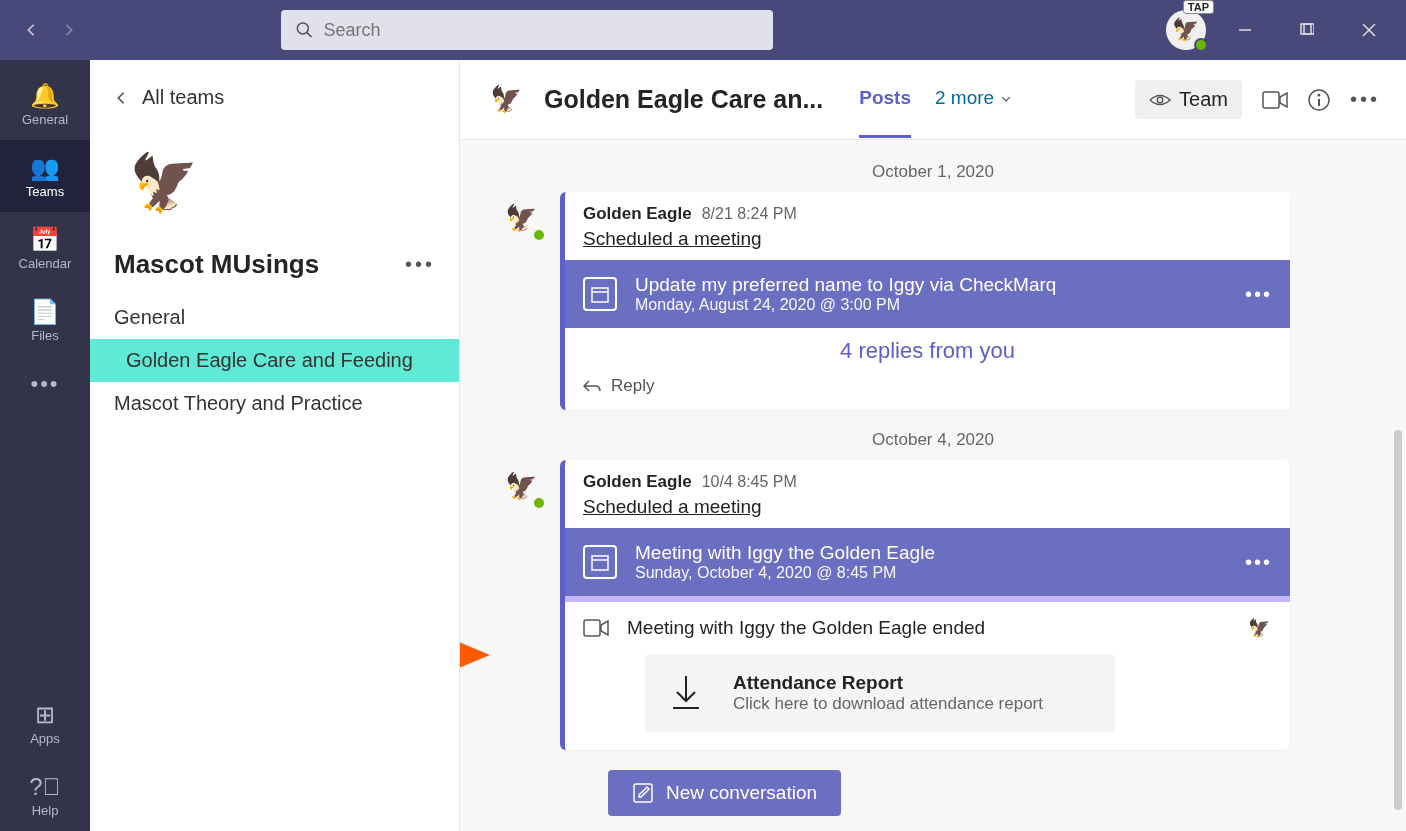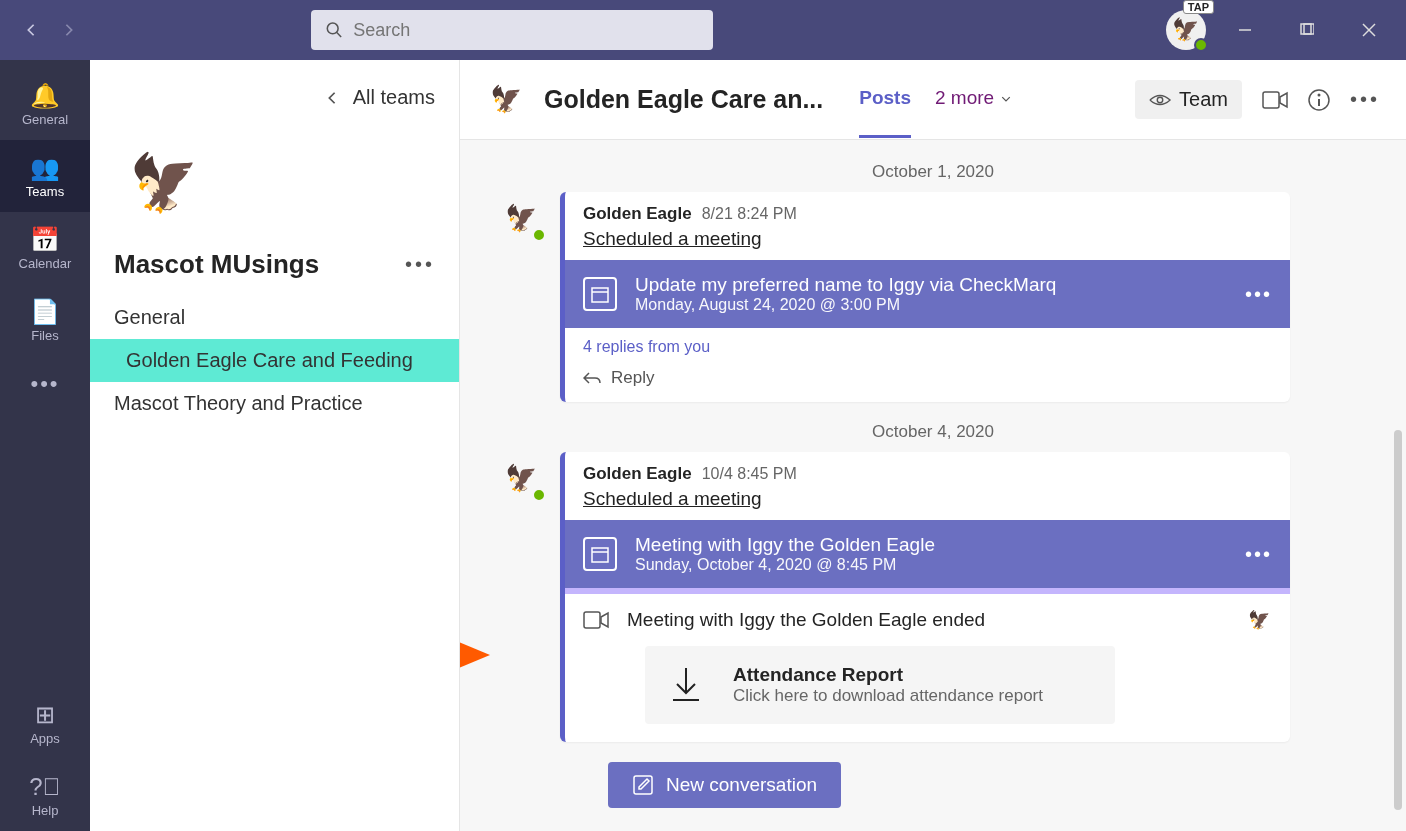--- a/index.html
+++ b/index.html
@@ -1,68 +1,68 @@
 <!DOCTYPE html>
 <html><head>
 <meta charset="utf-8">
 <style>
 * { box-sizing: border-box; margin: 0; padding: 0; }
 body { font-family: "Segoe UI", -apple-system, sans-serif; background: #fff; width: 1406px; height: 831px; overflow: hidden; color: #242424; }
 .titlebar { height: 60px; background: #48497a; display: flex; align-items: center; padding: 0 8px; }
 .nav-arrows { display: flex; gap: 8px; margin-left: 8px; }
 .nav-arrow { width: 30px; height: 30px; display: flex; align-items: center; justify-content: center; color: #c7c7e0; cursor: pointer; }
 .search-wrap { margin-left: auto; margin-right: auto; }
-.search { width: 402px; height: 40px; background: #e1e1ec; border-radius: 4px; display: flex; align-items: center; padding: 0 14px; gap: 10px; }
+.search { width: 492px; height: 40px; background: #e1e1ec; border-radius: 4px; display: flex; align-items: center; padding: 0 14px; gap: 10px; }
 .search input { border: none; background: transparent; outline: none; font-size: 18px; color: #444; width: 100%; }
 .title-right { display: flex; align-items: center; gap: 16px; margin-left: auto; margin-right: 6px; }
 .avatar-wrap { position: relative; }
 .avatar { width: 40px; height: 40px; border-radius: 50%; background: #f0f0f0; display: flex; align-items: center; justify-content: center; font-size: 22px; }
 .tap-badge { position: absolute; top: -10px; right: -8px; background: #fff; border: 1px solid #888; border-radius: 3px; padding: 0 4px; font-size: 11px; font-weight: 600; }
 .presence { position: absolute; bottom: -2px; right: -2px; width: 14px; height: 14px; background: #6bb700; border: 2px solid #48497a; border-radius: 50%; }
 .win-btn { width: 46px; height: 40px; display: flex; align-items: center; justify-content: center; color: #ddd; cursor: pointer; }
 .shell { display: flex; height: calc(831px - 60px); }
 .rail { width: 90px; background: #33344a; display: flex; flex-direction: column; align-items: center; padding-top: 8px; color: #b6b6cc; }
 .rail-item { width: 90px; height: 72px; display: flex; flex-direction: column; align-items: center; justify-content: center; gap: 2px; cursor: pointer; font-size: 13px; }
 .rail-item.active { background: #22233a; color: #fff; }
 .rail-item .ricon { font-size: 24px; }
 .rail-spacer { flex: 1; }
 .rail-dots { font-size: 22px; letter-spacing: 2px; height: 56px; display:flex;align-items:center;justify-content:center; cursor:pointer; width:90px; }
 .sidebar { width: 370px; border-right: 1px solid #e5e5e5; padding: 16px 0 0 0; }
-.back-row { display: flex; align-items: center; gap: 14px; padding: 10px 24px; font-size: 20px; color: #333; cursor: pointer; justify-content: flex-end; }
+.back-row { display: flex; align-items: center; gap: 14px; padding: 10px 24px; font-size: 20px; color: #333; cursor: pointer; }
 .team-logo { width: 100px; height: 100px; margin: 14px 0 8px 24px; border-radius: 6px; display:flex;align-items:center;justify-content:center;font-size:56px;}
 .team-name-row { display: flex; align-items: center; justify-content: space-between; padding: 8px 24px 16px 24px; }
 .team-name { font-size: 26px; font-weight: 700; }
 .chan { padding: 10px 24px; font-size: 20px; color: #333; cursor: pointer; }
 .chan.active { background: #5eead4; padding-left: 36px; }
 .main { flex: 1; display: flex; flex-direction: column; background: #f7f7f7; min-width: 0; }
 .chanhdr { height: 80px; background: #fff; display: flex; align-items: center; padding: 0 26px; border-bottom: 1px solid #e5e5e5; gap: 16px; }
 .chanhdr .team-ava { width: 42px; height: 42px; border-radius: 4px; display:flex;align-items:center;justify-content:center;font-size:26px;}
 .chanhdr .title { font-size: 25px; font-weight: 700; white-space: nowrap; overflow: hidden; text-overflow: ellipsis; max-width: 280px; }
 .tabs { display: flex; gap: 24px; margin-left: 20px; }
-.tab { font-size: 19px; color: #701a75; padding: 26px 0; cursor: pointer; border-bottom: 3px solid transparent; }
+.tab { font-size: 19px; color: #0369a1; padding: 26px 0; cursor: pointer; border-bottom: 3px solid transparent; }
 .tab.active { color: #5b5fc7; border-bottom-color: #5b5fc7; font-weight: 600; }
 .hdr-actions { margin-left: auto; display: flex; align-items: center; gap: 20px; }
 .hdr-pill { display: flex; align-items: center; gap: 8px; background: #f0f0f0; padding: 8px 14px; border-radius: 4px; font-size: 20px; cursor: pointer; }
 .hdr-ico { font-size: 22px; color: #555; cursor: pointer; }
 .feed { flex: 1; overflow-y: auto; padding: 12px 40px 12px 40px; position: relative; }
 .date-div { text-align: center; font-size: 17px; color: #666; padding: 10px 0; }
 .post { display: flex; gap: 16px; margin-bottom: 10px; }
 .post-ava { width: 44px; height: 44px; border-radius: 50%; display:flex;align-items:center;justify-content:center;font-size:26px; position:relative; margin-top:4px;}
 .post-ava .presence2 { position:absolute;bottom:-2px;right:-2px;width:14px;height:14px;background:#6bb700;border:2px solid #f7f7f7;border-radius:50%; }
 .card { flex: 1; background: #fff; border-radius: 6px; border-left: 5px solid #5b5fc7; padding: 0; box-shadow: 0 1px 2px rgba(0,0,0,0.05); max-width: 730px; }
 .card-hdr { padding: 12px 18px 4px 18px; }
 .author { font-weight: 600; font-size: 17px; }
 .ts { color: #666; font-size: 16px; margin-left: 10px; }
 .action-line { font-size: 19px; color: #222; padding: 0 18px 10px 18px; text-decoration: underline; }
 .meeting-strip { background: #6b6fc1; color: #fff; padding: 14px 18px; display: flex; align-items: center; gap: 18px; }
 .meeting-strip .mtitle { font-size: 19px; }
 .meeting-strip .mtime { font-size: 16px; opacity: 0.95; }
 .meeting-strip .cal-ico { width: 34px; height: 34px; border: 2px solid #fff; border-radius: 4px; display:flex;align-items:center;justify-content:center; }
 .meeting-strip .mmore { margin-left:auto; font-size:20px; cursor:pointer; letter-spacing:2px;}
-.replies { color: #5b5fc7; font-size: 16px; padding: 10px 18px 4px 18px; cursor: pointer; }
+.replies { color: #5b5fc7; font-size: 22px; padding: 10px 18px 4px 18px; cursor: pointer; text-align: center; }
 .reply-row { display: flex; align-items: center; gap: 10px; padding: 8px 18px 14px 18px; color: #555; font-size: 17px; cursor: pointer; }
 .ended-row { display: flex; align-items: center; gap: 18px; padding: 14px 18px; font-size: 19px; background: #fff; border-top: 6px solid #c4b5fd; }
 .ended-row .sm-ava { width: 24px; height: 24px; border-radius:50%; margin-left:auto; font-size:18px; display:flex;align-items:center;justify-content:center;}
 .att-box { background: #f5f5f5; margin: 0 18px 18px 18px; padding: 18px 24px; border-radius: 4px; display: flex; align-items: center; gap: 30px; cursor: pointer; max-width: 470px; margin-left: 80px; }
 .att-box .att-title { font-size: 19px; font-weight: 600; }
 .att-box .att-sub { font-size: 17px; color: #666; }
 .newconv { margin: 20px 0 20px 108px; background: #6b6fc1; color: #fff; border: none; padding: 12px 24px; font-size: 19px; border-radius: 4px; display: flex; align-items: center; gap: 12px; cursor: pointer; }
 .arrow-ann { position: absolute; left: -460px; top: 490px; width: 520px; height: 50px; pointer-events: none; z-index: 50; }
 .arrow-head { position:absolute; left:430px; top:0; width:0;height:0;border-top:25px solid transparent;border-bottom:25px solid transparent;border-left:60px solid #ff5a00; }
 .scroll-ind { position:absolute; right:4px; top:290px; width:8px; height:380px; background:#ccc; border-radius:4px; }

